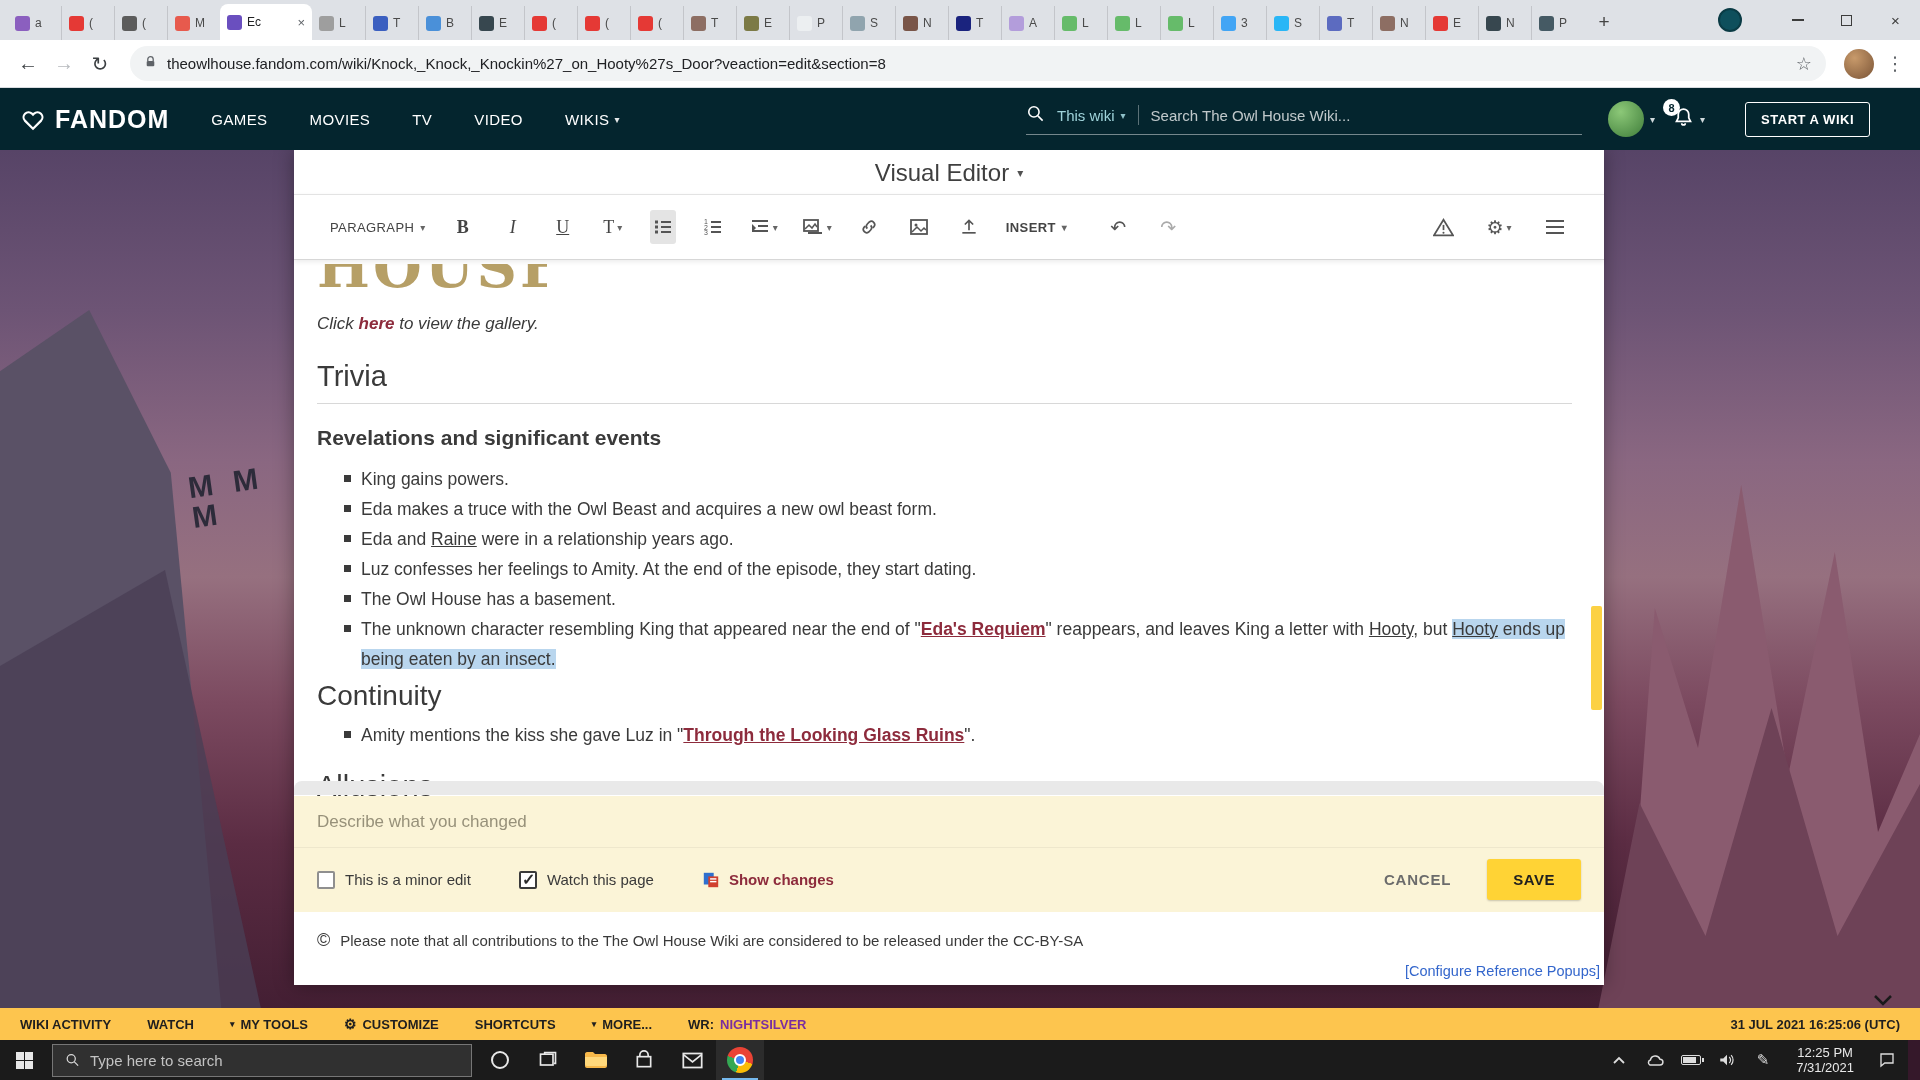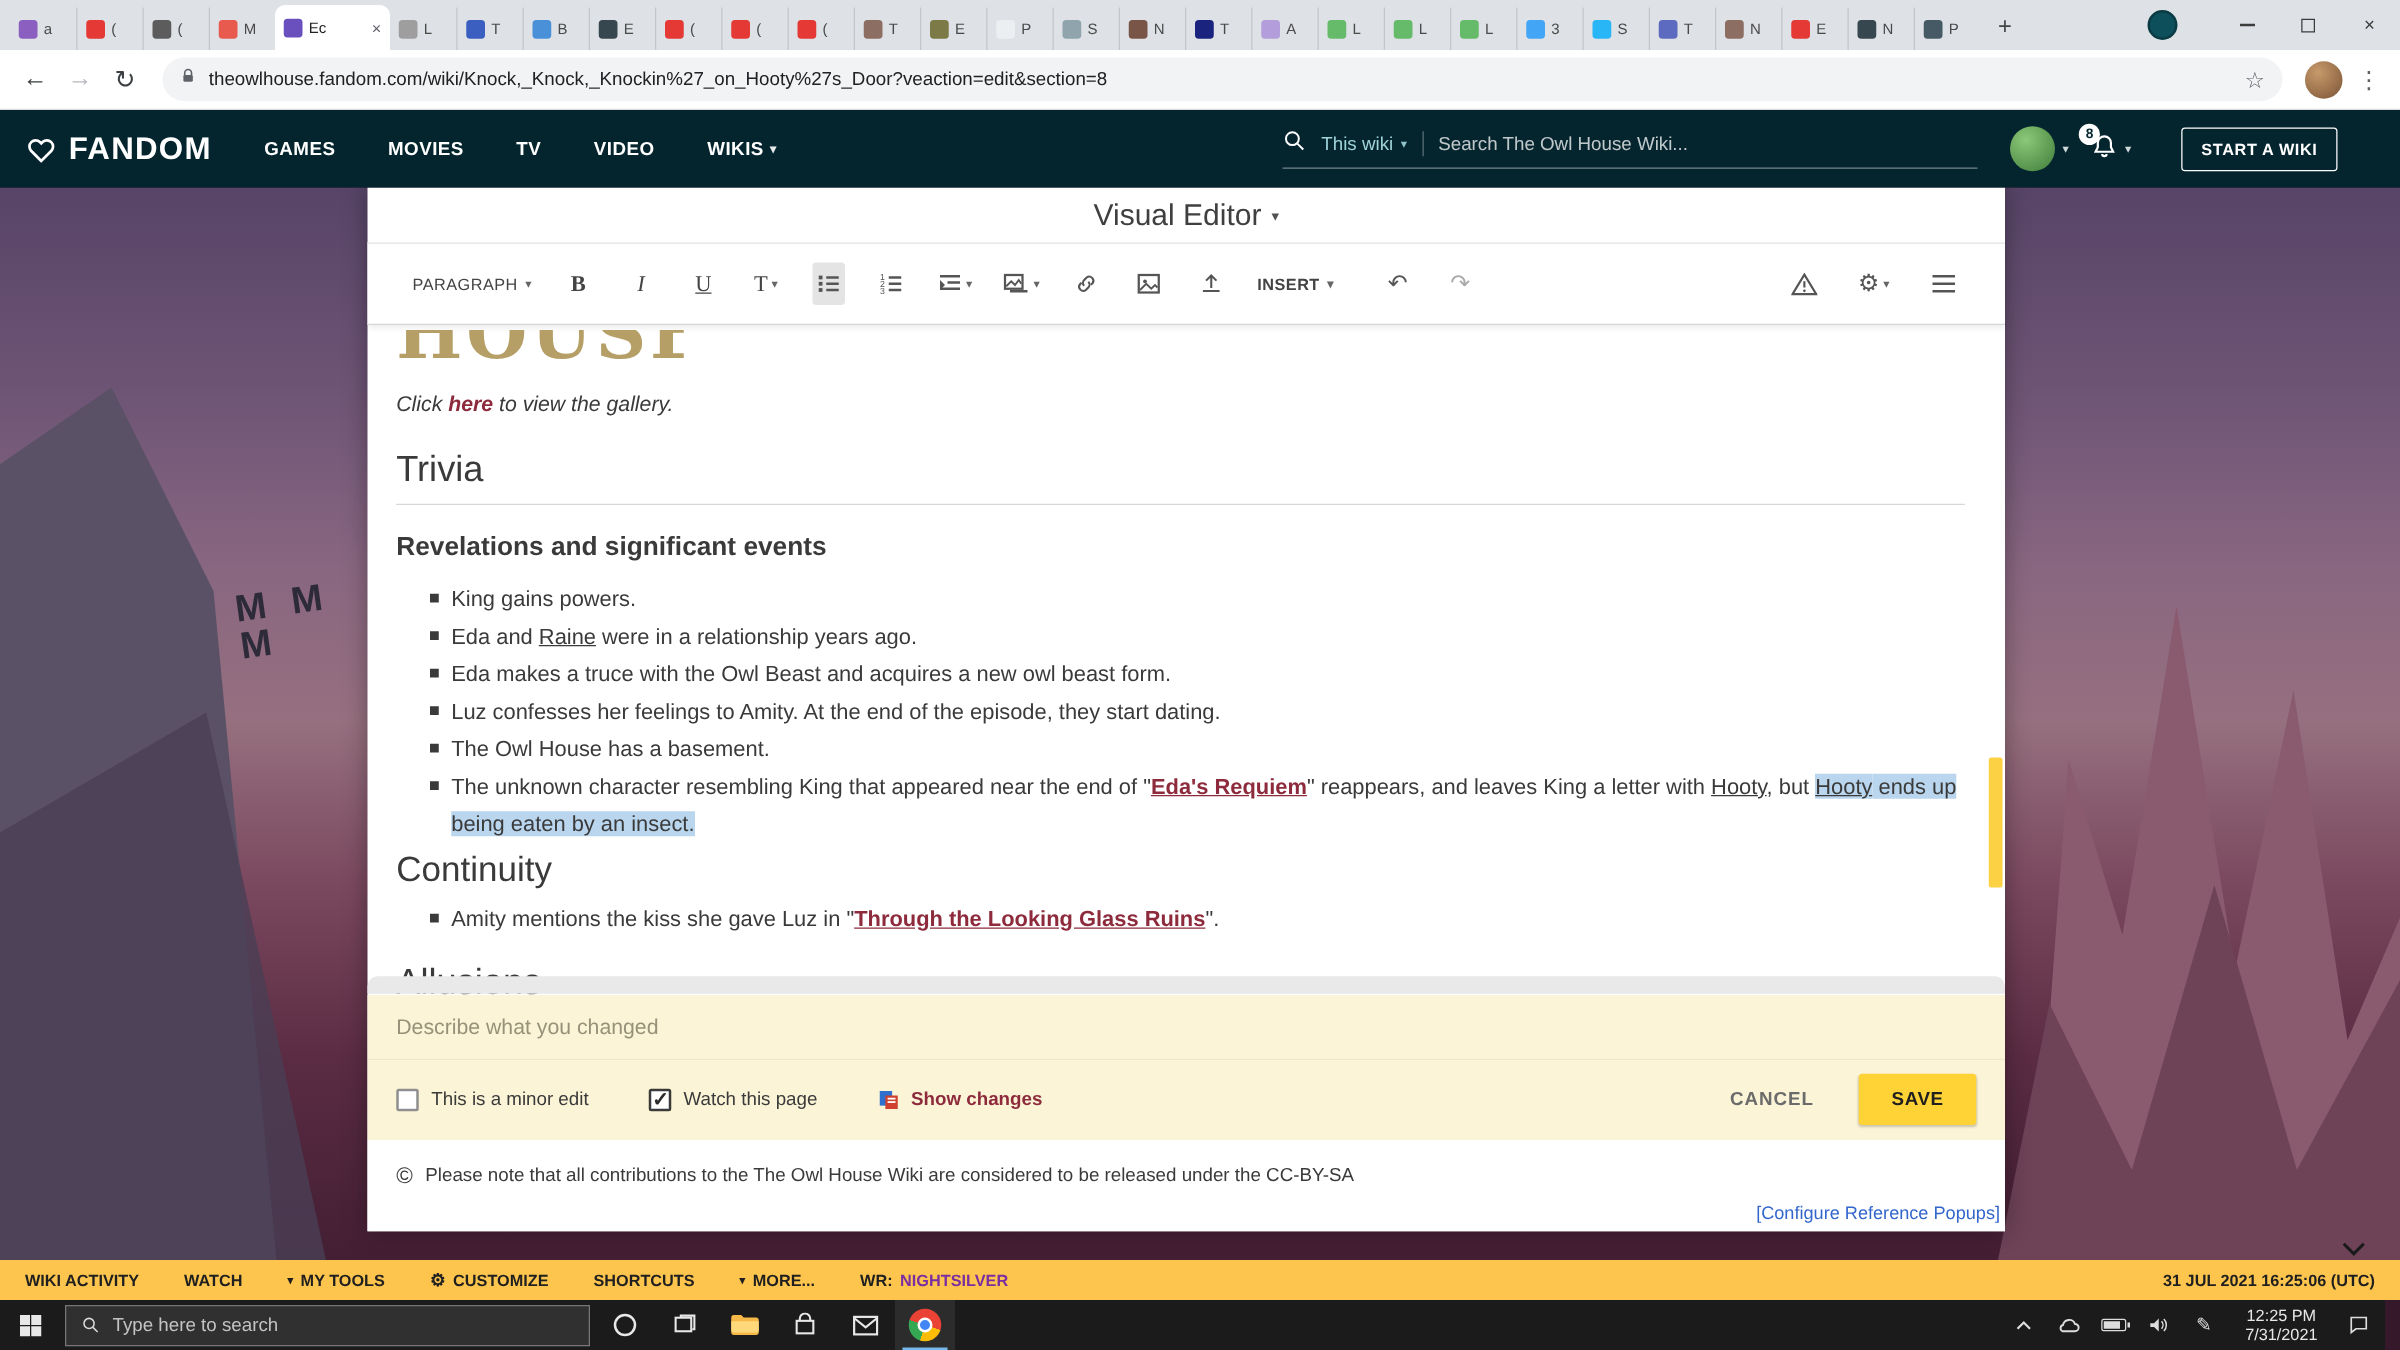--- a/index.html
+++ b/index.html
@@ -30,21 +30,21 @@
   .url-text{flex:1;font-size:15px;color:#202124;white-space:nowrap;overflow:hidden}
   .star{font-size:18px;color:#5f6368}
   .chrome-avatar{width:30px;height:30px;border-radius:50%;background:radial-gradient(circle at 35% 30%,#c89a6b,#7a5436);margin:0 6px}
   .kebab{width:30px;text-align:center;font-size:19px;color:#5f6368}
 
   
   .fandom{position:absolute;left:0;top:88px;width:1920px;height:62px;background:#04252e;display:flex;align-items:center;padding:0 50px 0 20px;z-index:9;color:#fff}
   .flogo{display:flex;align-items:center;gap:9px;margin-right:42px}
   .flogo-text{font-size:25px;font-weight:bold;letter-spacing:1px}
   .fnav{display:flex;align-items:center;gap:42px}
-  .nav-item{font-size:15px;font-weight:bold;letter-spacing:.4px;display:flex;align-items:center;gap:5px}
+  .nav-item{font-size:15px;font-weight:normal;letter-spacing:.4px;display:flex;align-items:center;gap:5px}
   .caret{font-size:10px;opacity:.9}
   .fsearch{margin-left:auto;width:556px;display:flex;align-items:center;gap:12px;border-bottom:1px solid rgba(255,255,255,.45);padding-bottom:7px;margin-right:26px}
   .fscope{color:#9fd3da;font-size:15px;display:flex;align-items:center;gap:6px;white-space:nowrap}
   .fsearch-div{width:1px;height:20px;background:rgba(255,255,255,.35)}
   .fsearch input{background:transparent;border:none;outline:none;color:rgba(255,255,255,.85);font-size:15px;flex:1}
   .fsearch input::placeholder{color:rgba(255,255,255,.75)}
   .favatar{width:36px;height:36px;border-radius:50%;background:radial-gradient(circle at 35% 30%,#8cc briefly,#3f7d3a);background:radial-gradient(circle at 35% 30%,#8cc878,#3f7d3a);margin-right:6px}
   .hcaret{font-size:10px;color:#cfd9dc;margin-right:18px}
   .bell-wrap{position:relative;margin-right:6px}
   .badge{position:absolute;top:-7px;left:-10px;min-width:17px;height:17px;border-radius:9px;background:#fff;color:#04252e;font-size:11px;font-weight:bold;display:flex;align-items:center;justify-content:center;padding:0 4px}
@@ -465,22 +465,22 @@
       <div class="logo-crop">
         <span>HOUSE</span>
       </div>
       <div class="gallery-line">
         <span>Click </span><span class="gallery-link">here</span><span> to view the gallery.</span>
       </div>
       <div class="h-big">Trivia</div>
       <div class="h-sub">Revelations and significant events</div>
       <div class="bullets" id="trivia-bullets">
           <div class="bullet"><span class="marker"></span><span><span>King gains powers.</span></span></div>
+          <div class="bullet"><span class="marker"></span><span><span>Eda makes a truce with the Owl Beast and acquires a new owl beast form.</span></span></div>
           <div class="bullet"><span class="marker"></span><span><span>Eda and </span><span class="wlink">Raine</span><span> were in a relationship years ago.</span></span></div>
-          <div class="bullet"><span class="marker"></span><span><span>Eda makes a truce with the Owl Beast and acquires a new owl beast form.</span></span></div>
           <div class="bullet"><span class="marker"></span><span><span>Luz confesses her feelings to Amity. At the end of the episode, they start dating.</span></span></div>
           <div class="bullet"><span class="marker"></span><span><span>The Owl House has a basement.</span></span></div>
           <div class="bullet"><span class="marker"></span><span><span>The unknown character resembling King that appeared near the end of "</span><span class="wboldlink">Eda's Requiem</span><span>" reappears, and leaves King a letter with </span><span class="wlink">Hooty</span><span>, but </span><span class="wlink sel">Hooty</span><span class="sel"> ends up being eaten by an insect.</span></span></div>
         </div>
       <div class="h-mid">Continuity</div>
       <div class="bullets" id="continuity-bullets" style="margin-top:8px">
           <div class="bullet"><span class="marker"></span><span><span>Amity mentions the kiss she gave Luz in "</span><span class="wboldlink">Through the Looking Glass Ruins</span><span>".</span></span></div>
         </div>
       <div class="h-big" style="margin-top:20px">Allusions</div>
     </div>

